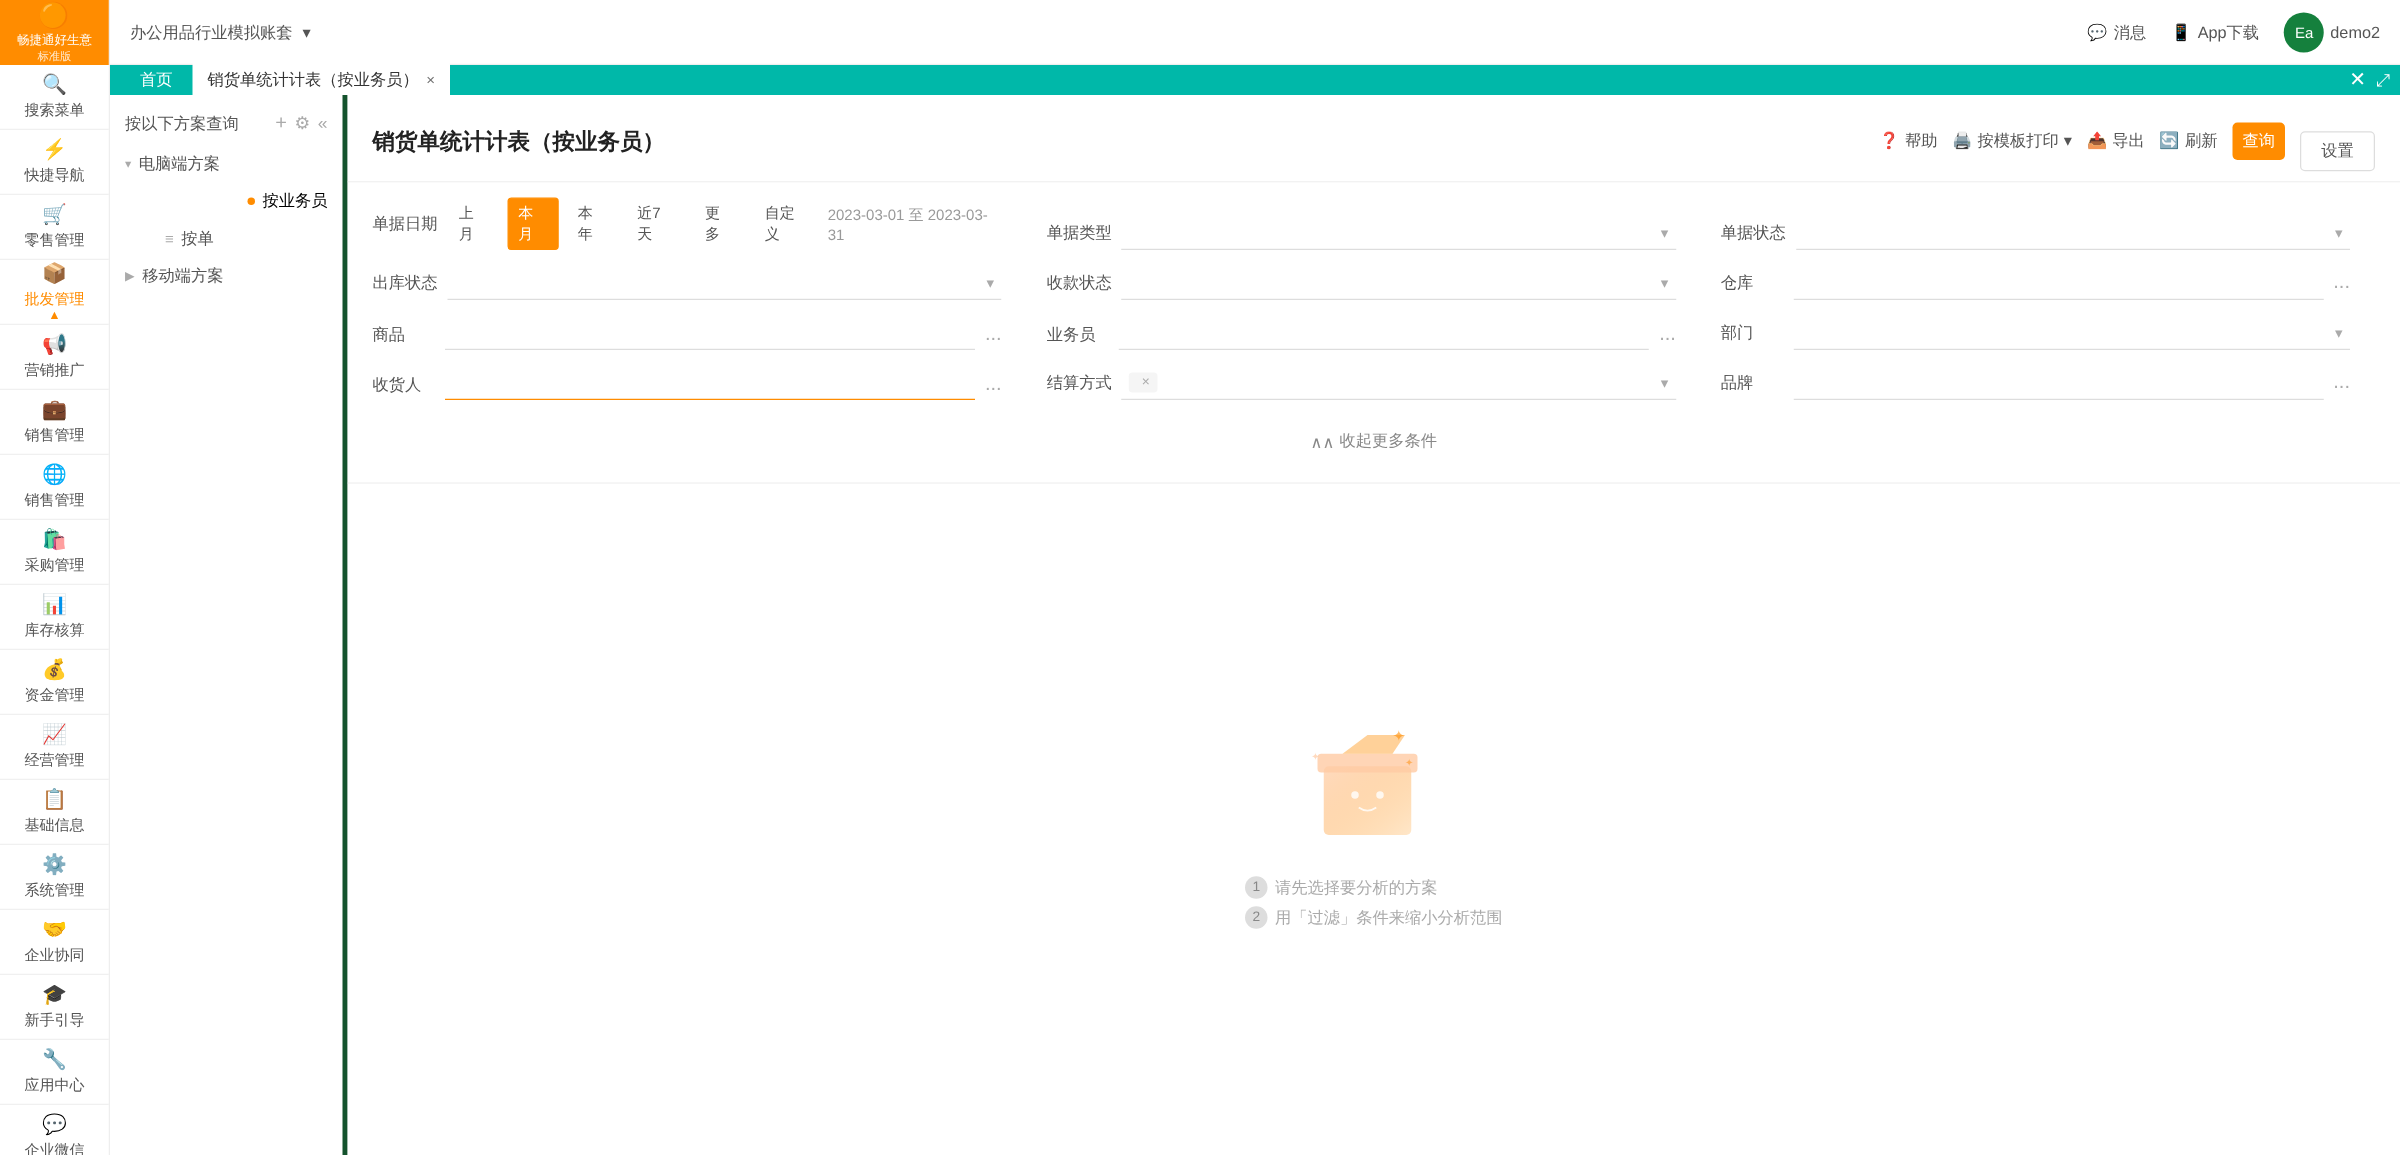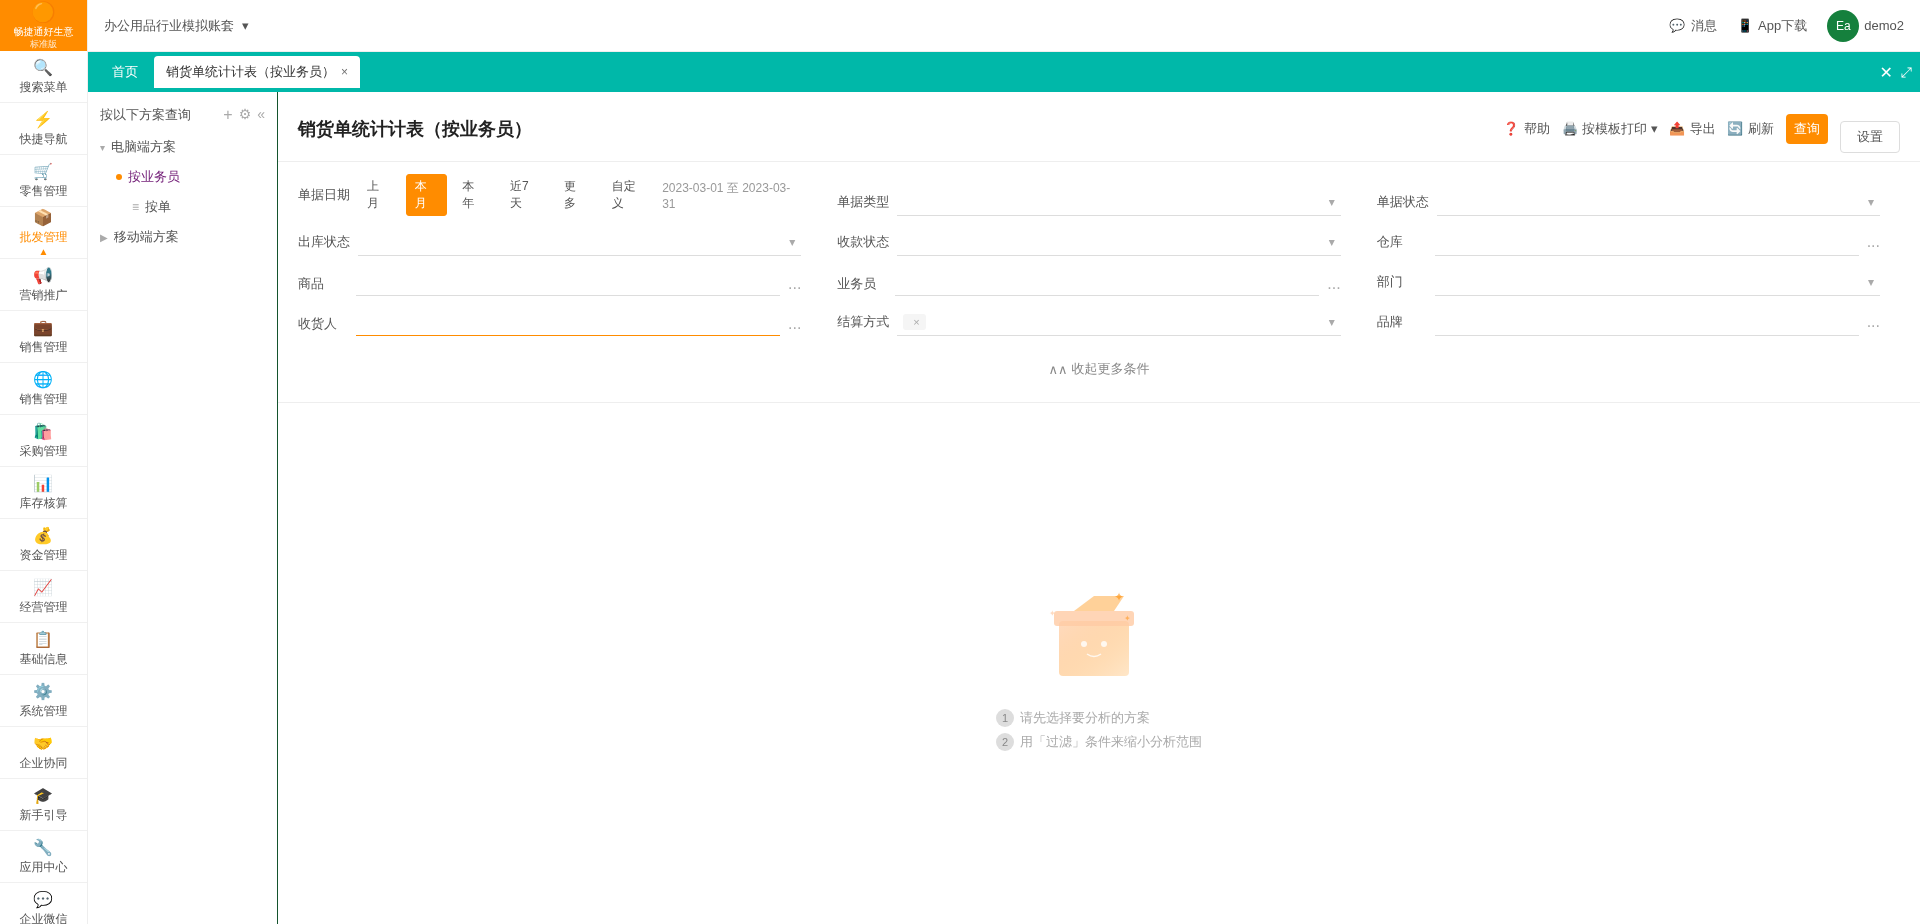--- a/index.html
+++ b/index.html
@@ -89,21 +89,21 @@
       background: #15803d;
       display: flex;
       align-items: center;
       justify-content: center;
       color: #fff;
       font-size: 12px;
     }
 
     
     .tab-bar {
-      height: 40px;
+      height: 24px;
       background: #00b8a9;
       display: flex;
       align-items: center;
       padding: 0 8px;
     }
     .tab-item {
       height: 32px;
       display: flex;
       align-items: center;
       padding: 0 12px;
@@ -131,21 +131,21 @@
       flex: 1;
       display: flex;
       overflow: hidden;
       background: #f5f5f5;
     }
 
     
     .left-panel {
       width: 190px;
       background: #fff;
-      border-right: 1px solid #14532d;
+      border-right: 4px solid #14532d;
       padding: 10px 0;
       flex-shrink: 0;
     }
     .panel-header {
       display: flex;
       align-items: center;
       justify-content: space-between;
       padding: 4px 12px 8px;
       color: #555;
       font-size: 13px;
@@ -521,21 +521,21 @@
           <span style="cursor:pointer;color:#aaa;font-size:16px;">+</span>
           <span style="cursor:pointer;color:#aaa;font-size:14px;">⚙</span>
           <span style="cursor:pointer;color:#aaa;font-size:14px;">«</span>
         </div>
       </div>
 
       <div class="tree-item tree-parent">
         <span class="tree-arrow">▾</span>
         <span>电脑端方案</span>
       </div>
-      <div class="tree-item tree-child active" style="color:#701a75;">
+      <div class="tree-item tree-child active" style="color:#000000;justify-content:flex-end;">
         <span class="tree-dot"></span>
         <span>按业务员</span>
       </div>
       <div class="tree-item tree-grandchild">
         <span style="font-size:12px;color:#aaa;">≡</span>
         <span>按单</span>
       </div>
       <div class="tree-item tree-parent">
         <span class="tree-arrow">▶</span>
         <span>移动端方案</span>

